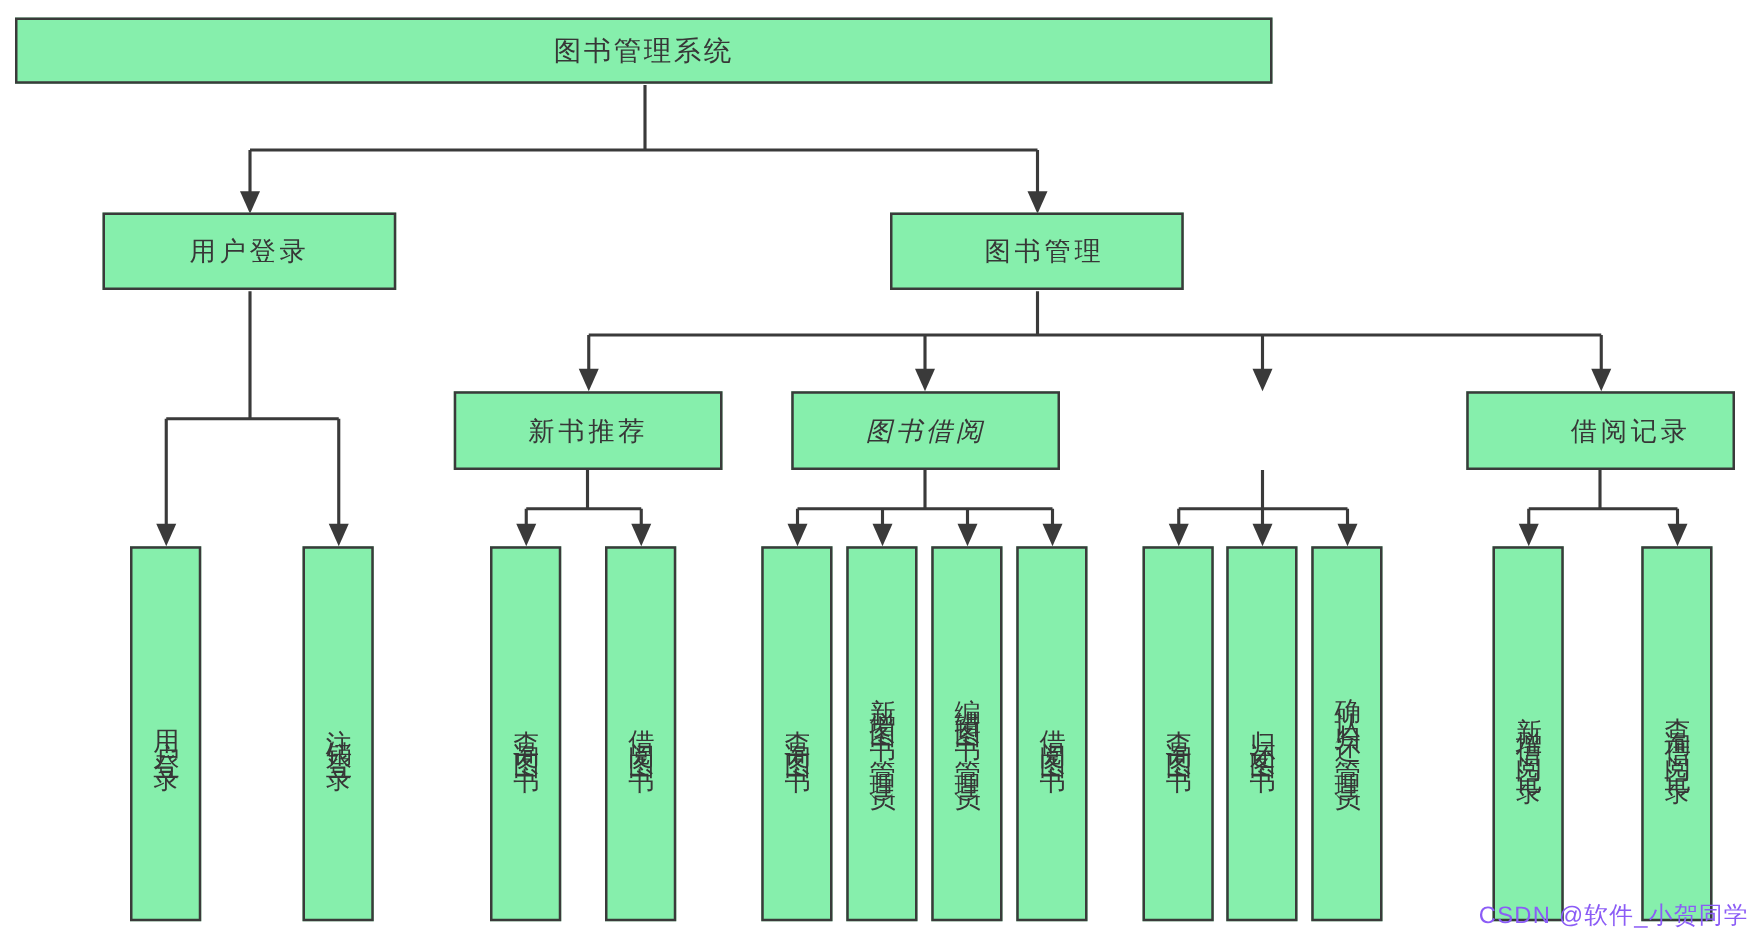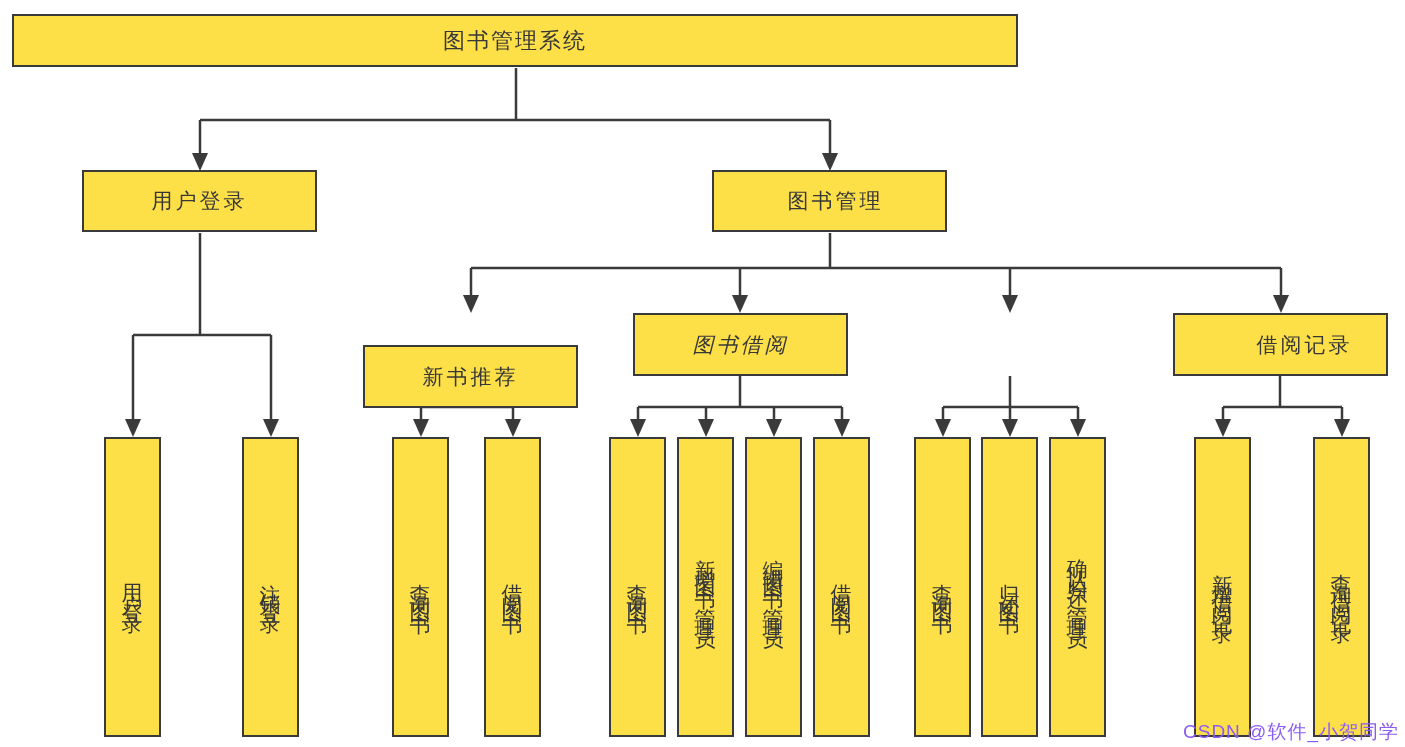--- a/index.html
+++ b/index.html
@@ -16,21 +16,21 @@
     overflow: hidden;
   }
   #wires {
     position: absolute;
     left: 0; top: 0;
     width: 1405px; height: 747px;
   }
   .box {
     position: absolute;
     box-sizing: border-box;
-    background: #fde047;
+    background: #86efac;
     border: 2px solid #3a3a3a;
     color: #373737;
     display: flex;
     align-items: center;
     justify-content: center;
     text-align: left;
   }
   .h-box {
     font-size: 21px;
     letter-spacing: 3px;
@@ -110,21 +110,21 @@
       <polygon class="head" points="1215,419 1231,419 1223,437"></polygon>
       <polygon class="head" points="1334,419 1350,419 1342,437"></polygon>
     </g>
   </svg>
 
   <div class="box h-box root-box">图书管理系统</div>
 
   <div class="box h-box l2-box" style="left:82px;">用户登录</div>
   <div class="box h-box l2-box" style="left:712px;padding-left:12px;">图书管理</div>
 
-  <div class="box h-box l3-box" style="left:363px;margin-top:32px;">新书推荐</div>
+  <div class="box h-box l3-box" style="left:363px;">新书推荐</div>
   <div class="box h-box l3-box" style="left:633px;font-style:italic;">图书借阅</div>
   <div class="box h-box l3-box" style="left:1173px;padding-left:48px;">借阅记录</div>
 
   <div class="box v-box" style="left:104px;">用户登录</div>
   <div class="box v-box" style="left:242px;">注销登录</div>
 
   <div class="box v-box" style="left:392px;">查询图书</div>
   <div class="box v-box" style="left:484px;">借阅图书</div>
 
   <div class="box v-box" style="left:609px;">查询图书</div>

